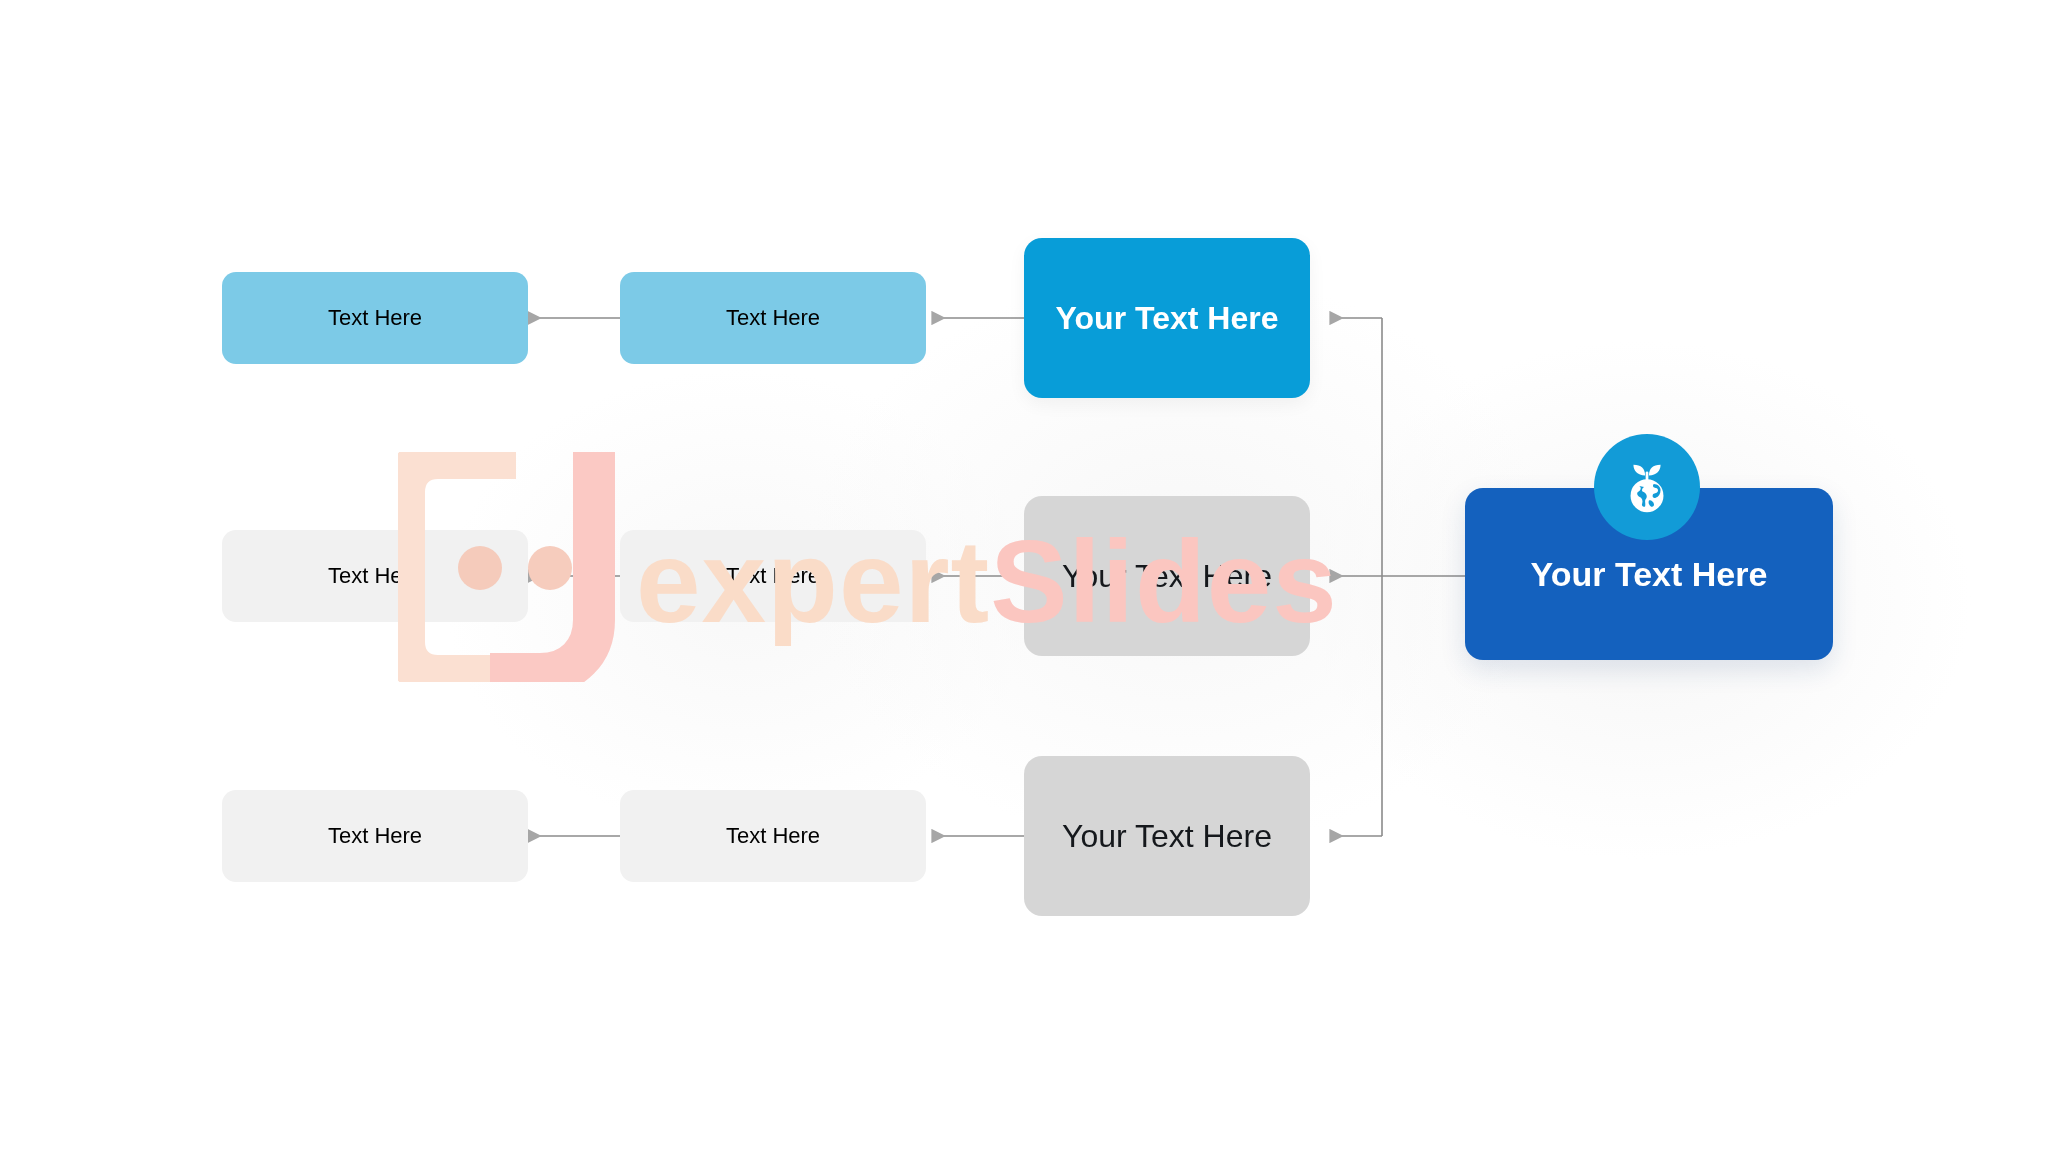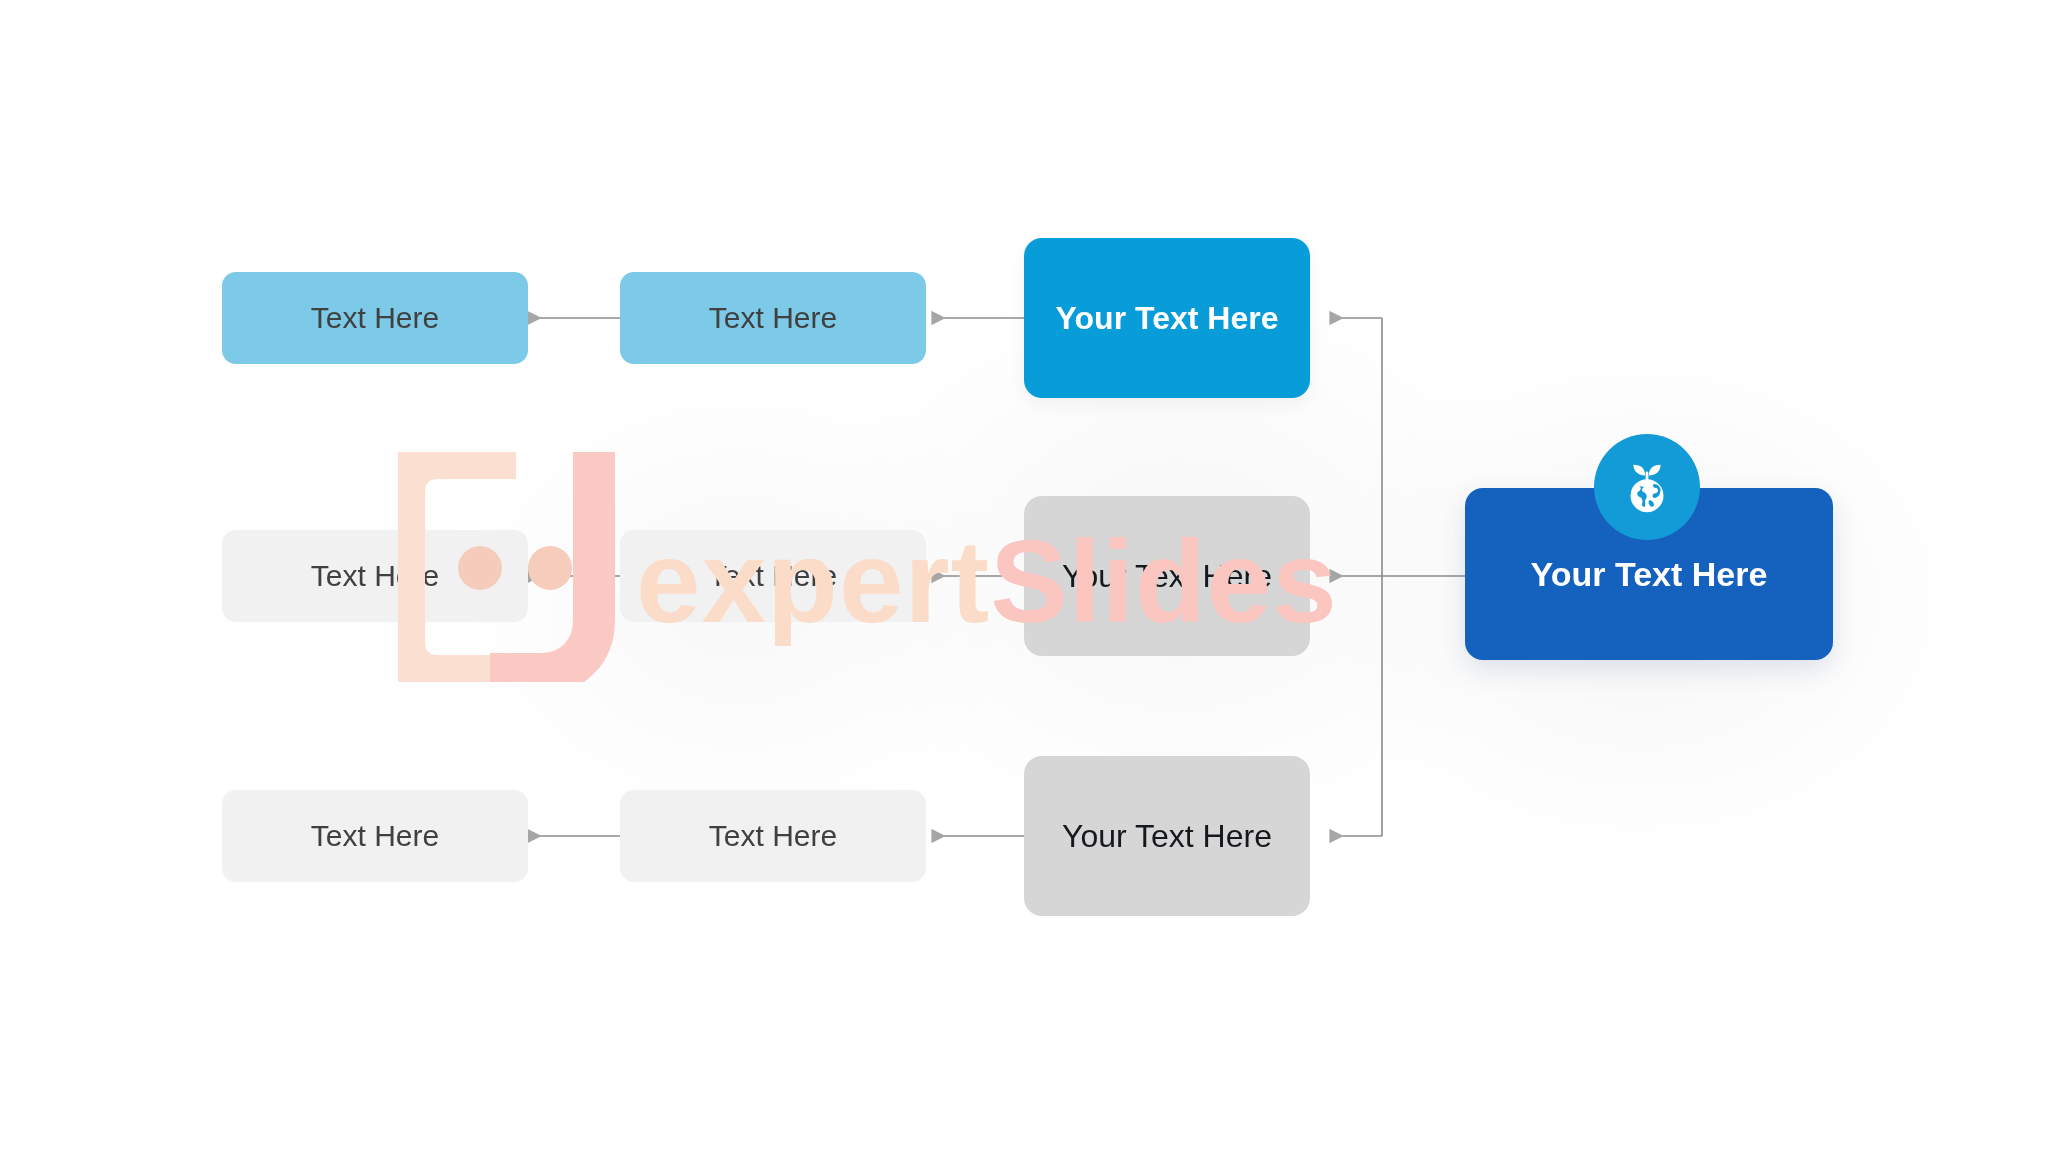--- a/index.html
+++ b/index.html
@@ -79,23 +79,23 @@
     text-align: center;
     white-space: nowrap;
   }
 
   
   .pill {
     height: 92px;
     border-radius: 14px;
   }
   .pill .node-label {
-    font-size: 30px;
+    font-size: 22px;
     font-weight: 400;
-    color: #404040;
+    color: #000000;
   }
 
   
   .big .node-label {
     font-size: 32px;
     font-weight: 400;
     color: #15181c;
   }
 
   

